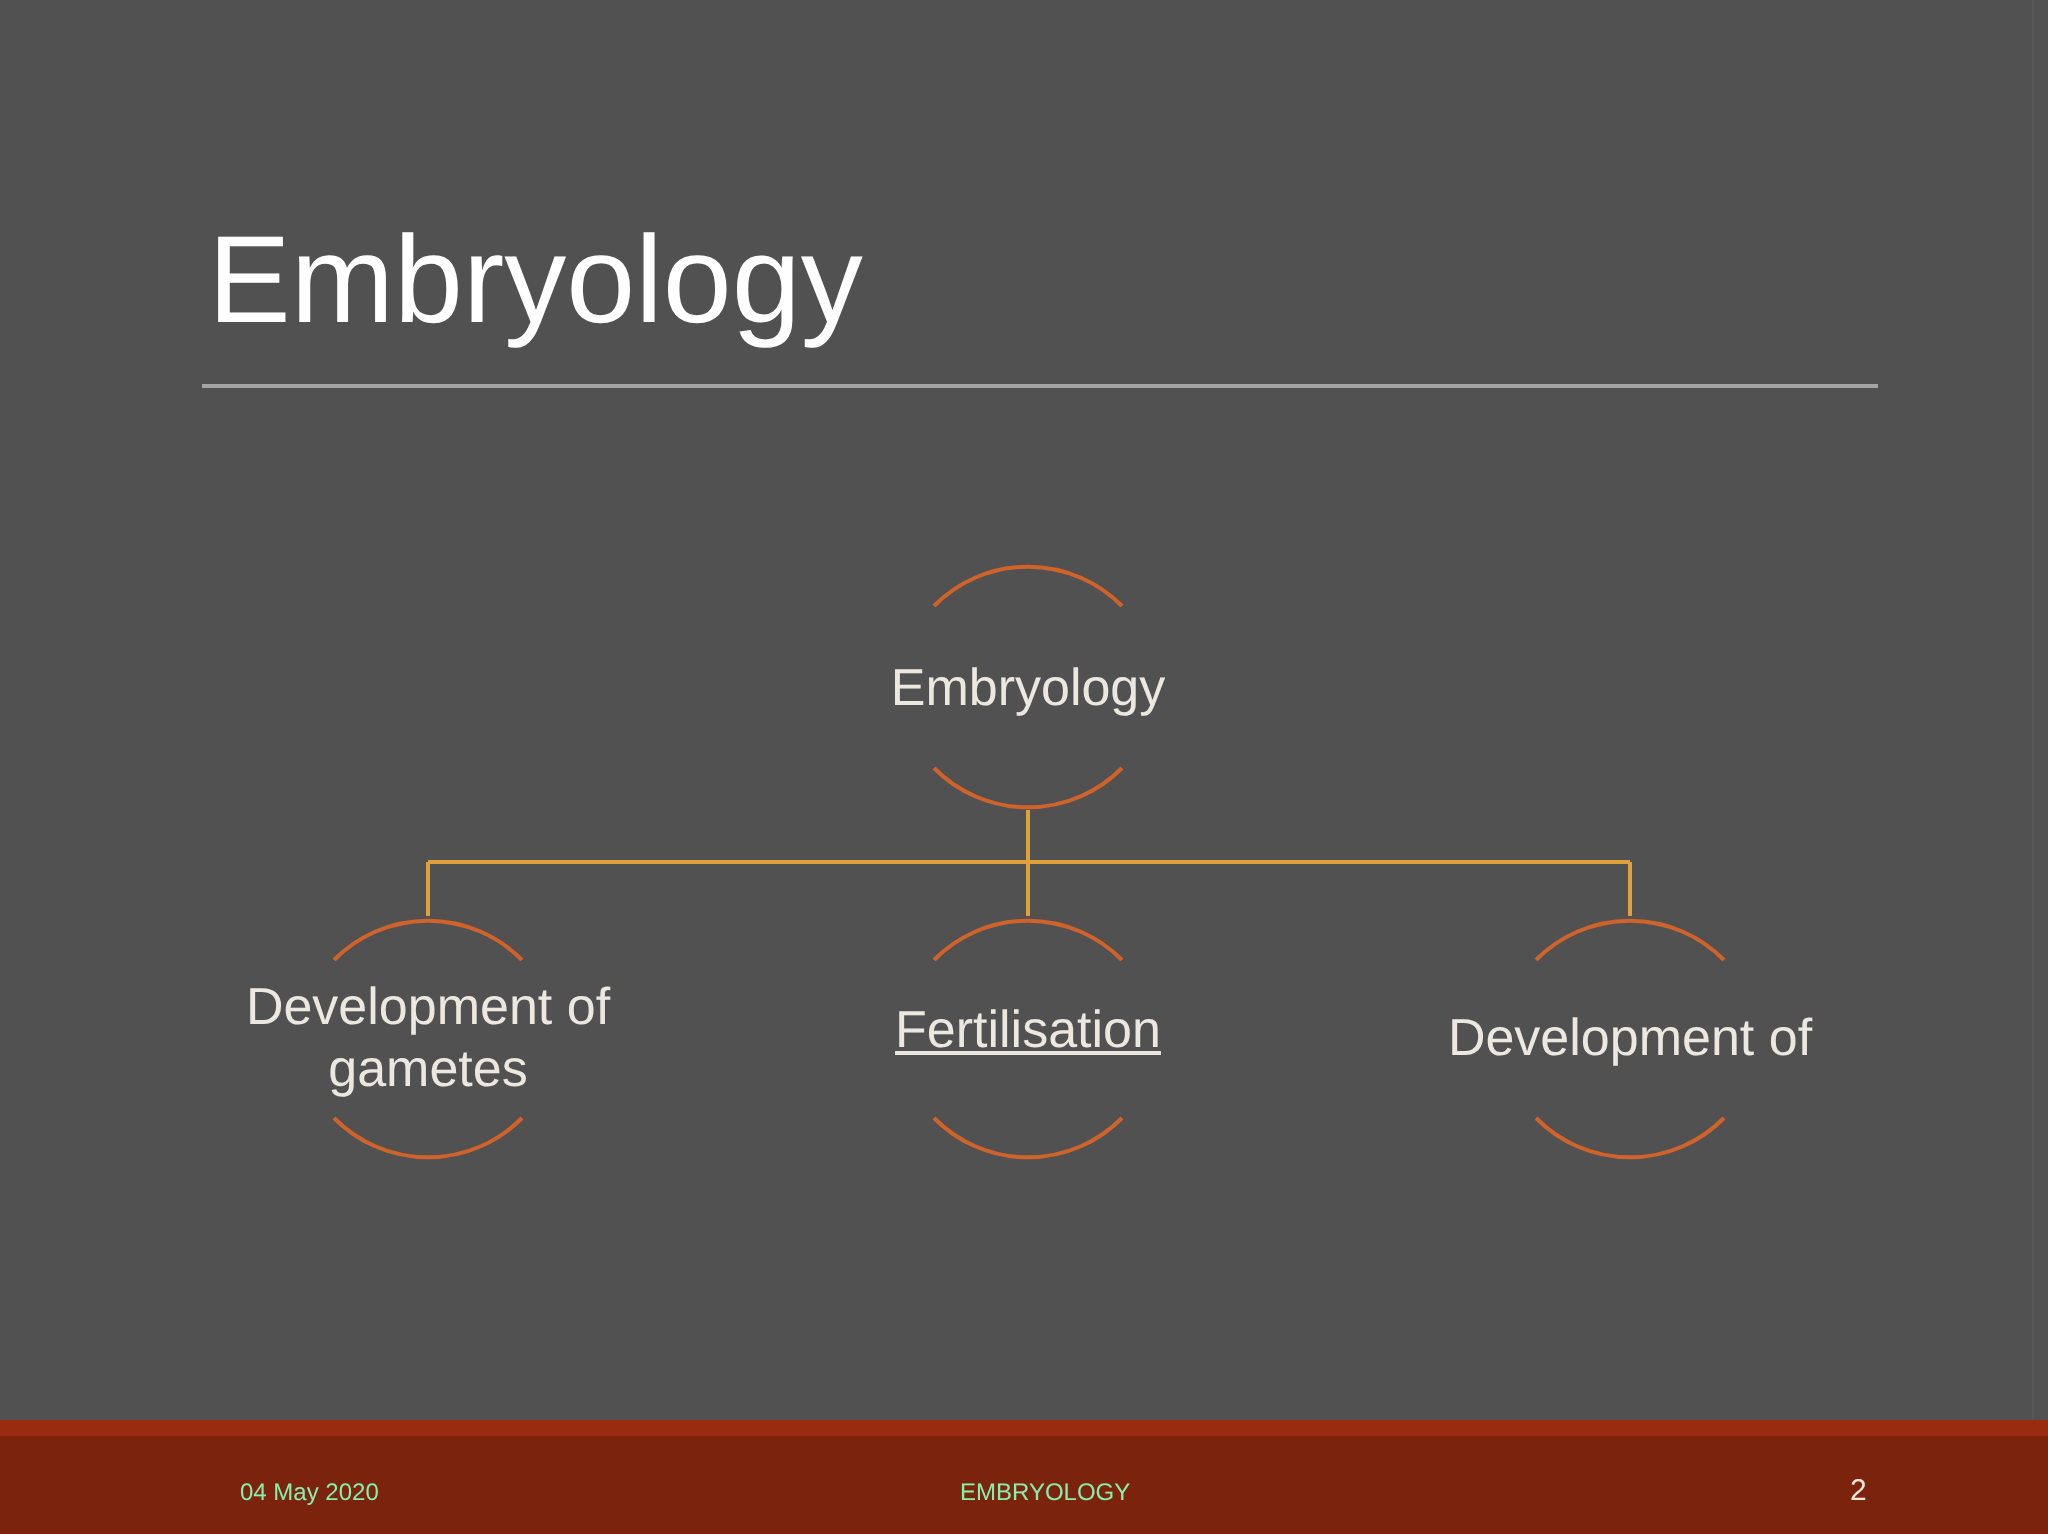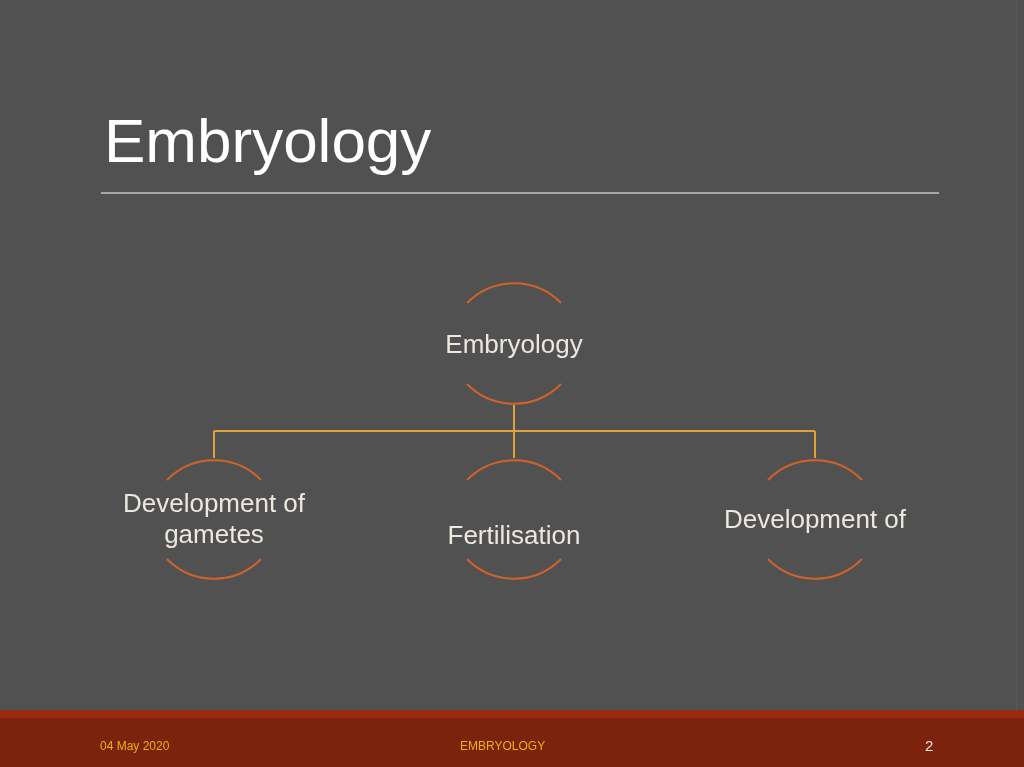--- a/index.html
+++ b/index.html
@@ -5,21 +5,21 @@
     html, body { margin: 0; padding: 0; }
     body { width: 1024px; height: 767px; overflow: hidden; background: #515151; font-family: "Liberation Sans", sans-serif; }
     .slide { position: relative; width: 1024px; height: 579px; background: #515151; }
     .edge { position: absolute; left: 1016px; top: 0; width: 1px; height: 710px; background: #585858; }
     .title { position: absolute; left: 104px; top: 110px; font-size: 62px; color: #ffffff; line-height: 1; letter-spacing: 0px; }
     .title-rule { position: absolute; left: 101px; top: 192px; width: 838px; height: 2px; background: #a5a5a5; }
     svg.diagram { position: absolute; left: 0; top: 0; width: 1024px; height: 767px; }
     .node-label { position: absolute; color: #ece8e0; font-size: 26px; text-align: center; line-height: 31px; transform: translate(-50%, -50%); white-space: nowrap; }
     .footer-band { position: absolute; left: 0; top: 710px; width: 1024px; height: 57px; background: #7b230d; }
     .footer-stripe { position: absolute; left: 0; top: 710px; width: 1024px; height: 8px; background: #9b2b10; }
-    .footer-text { position: absolute; color: #eab308; font-size: 12px; top: 739px; }
+    .footer-text { position: absolute; color: #86efac; font-size: 12px; top: 739px; margin-left: 20px; }
     .footer-page { position: absolute; color: #f3e5de; font-size: 15px; top: 737px; }
   </style>
 </head>
 <body>
 
 <div class="slide">
   <div class="edge"></div>
 
   <div class="title">Embryology</div>
   <div class="title-rule"></div>
@@ -56,21 +56,21 @@
 
   <div class="node-label" style="left:514px; top:344px;">
     <span>Embryology</span>
   </div>
 
   <div class="node-label" style="left:214px; top:519px;">
     <div>Development of</div>
     <div>gametes</div>
   </div>
 
-  <div class="node-label" style="left:514px; top:535px;">
+  <div class="node-label" style="left:514px; top:515px;text-decoration:underline;">
     <div>Fertilisation</div>
   </div>
 
   <div class="node-label" style="left:815px; top:519px;">
     <div>Development of</div>
   </div>
 
   <div class="footer-band"></div>
   <div class="footer-stripe"></div>
 

